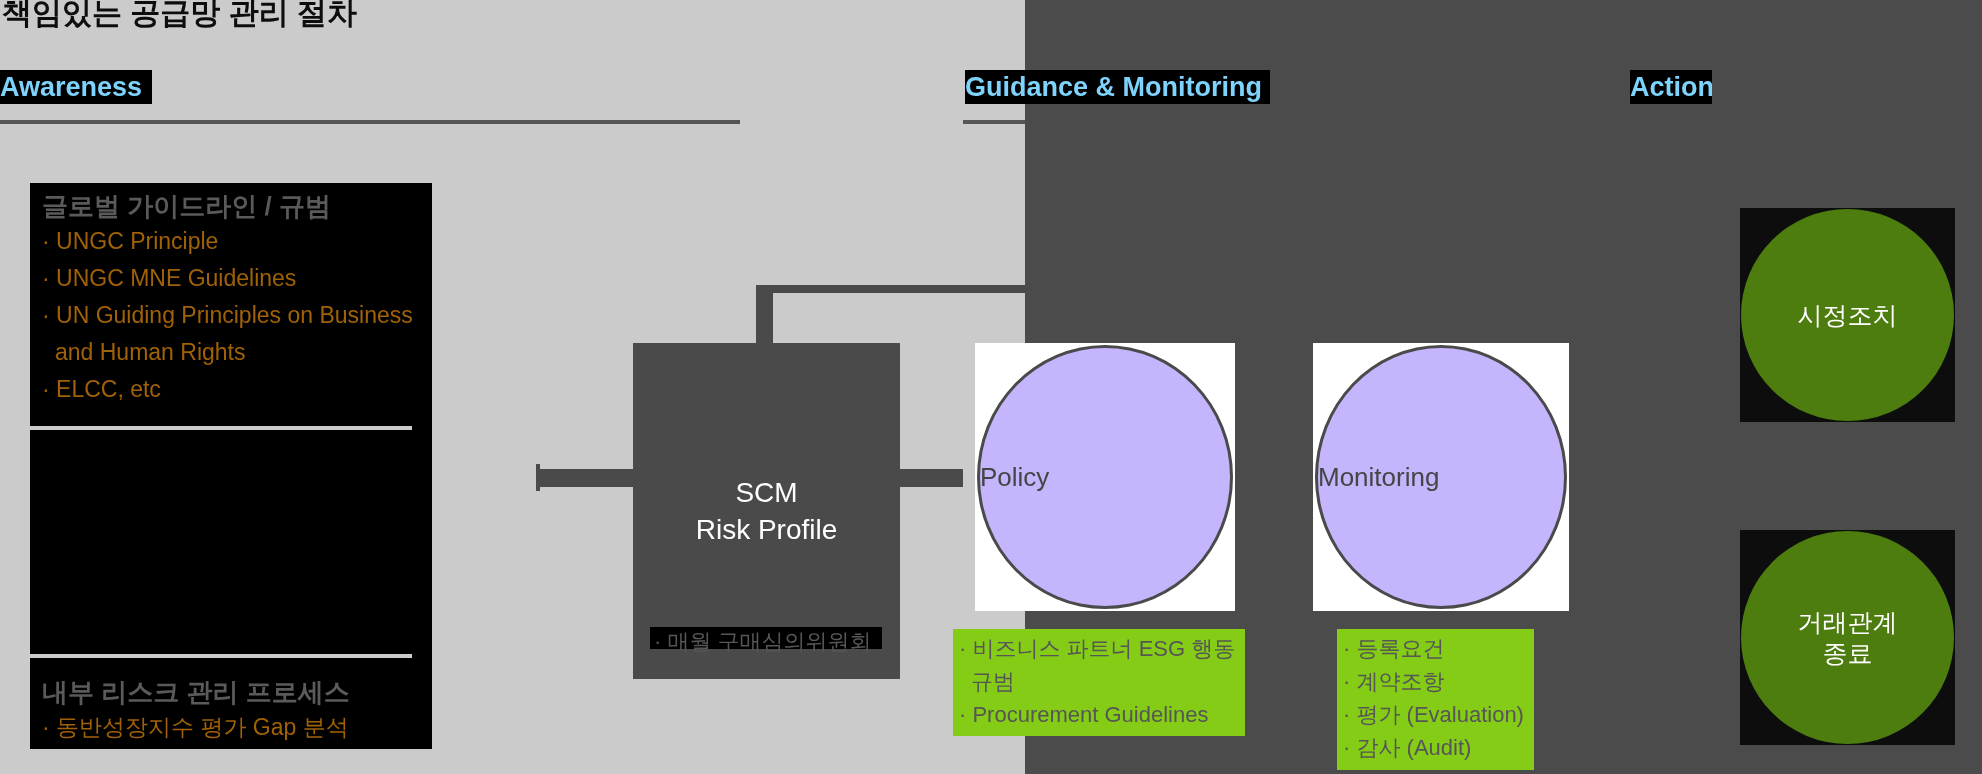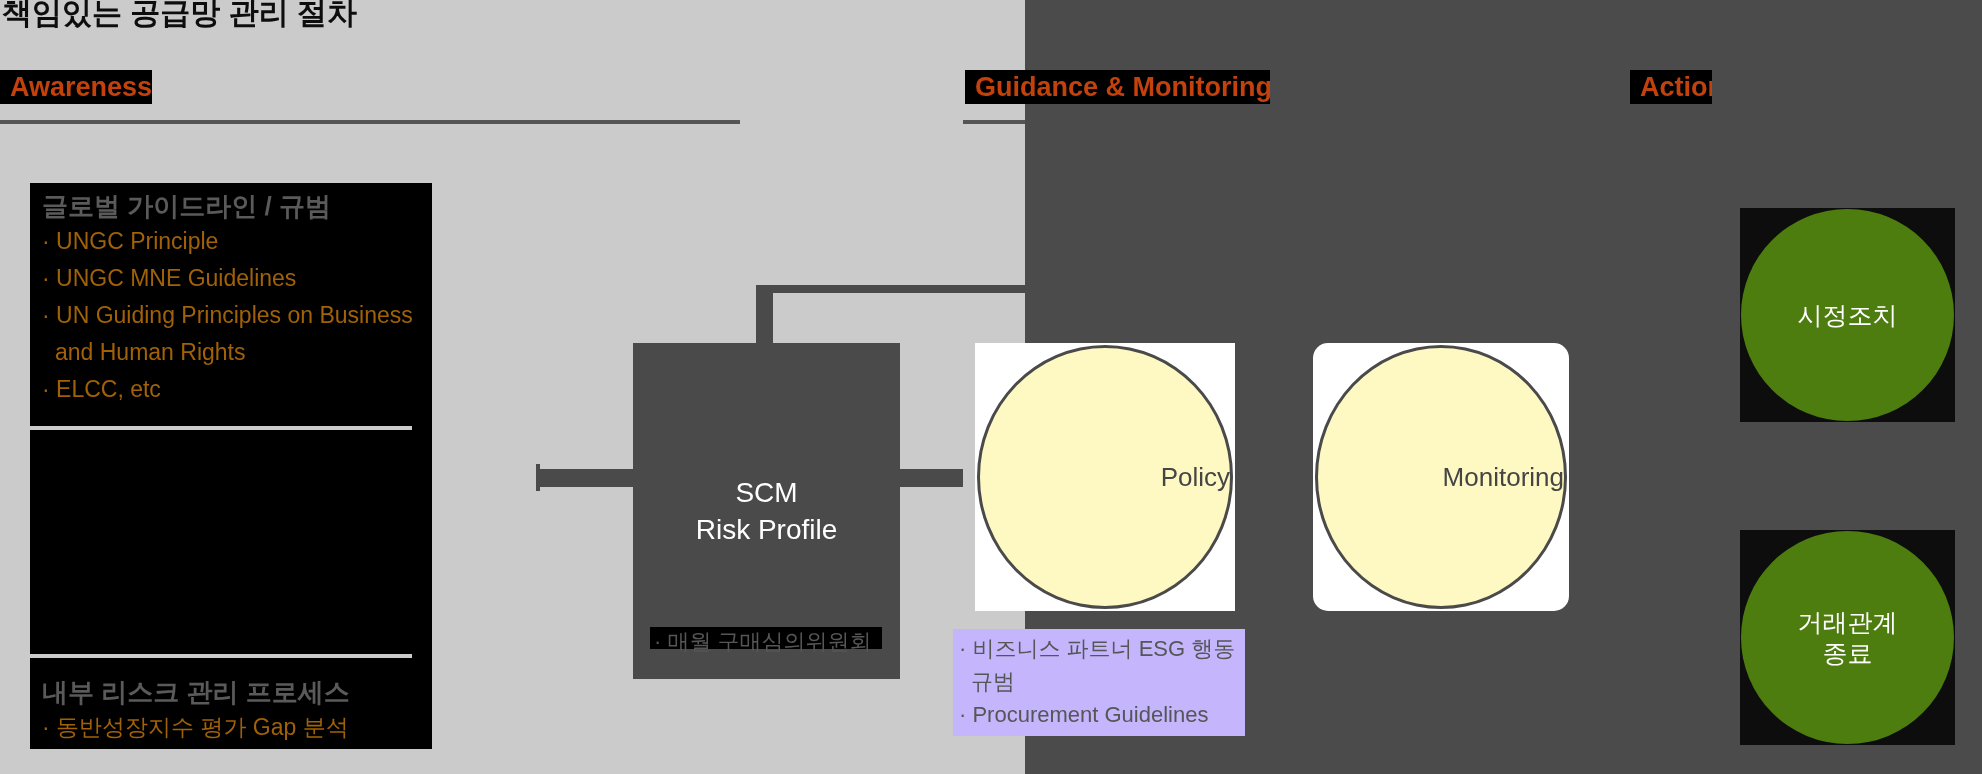--- a/index.html
+++ b/index.html
@@ -7,22 +7,22 @@
     position:relative;width:1982px;height:774px;overflow:hidden;
     background:#cbcbcb;
     font-family:"Liberation Sans","DejaVu Sans",sans-serif;
   }
   .abs{position:absolute;}
   
   #dark-panel{left:1025px;top:0;width:957px;height:774px;background:#4b4b4b;}
   
   #page-title{left:2px;top:-7px;font-size:30px;font-weight:bold;color:#0d0d0d;white-space:nowrap;}
   
-  .col-header{top:70px;height:34px;line-height:34px;background:#000;color:#c2410c;
-              font-size:27px;font-weight:bold;overflow:hidden;white-space:nowrap;padding-left:10px;box-sizing:border-box;}
+  .col-header{top:70px;height:34px;line-height:34px;background:#000;color:#7dd3fc;
+              font-size:27px;font-weight:bold;overflow:hidden;white-space:nowrap;padding-left:0;box-sizing:border-box;}
   #hdr-awareness{left:0;width:152px;}
   #hdr-guidance{left:965px;width:305px;}
   #hdr-action{left:1630px;width:82px;}
   .hdr-underline{top:120px;height:4px;background:#555;}
   #ul-awareness{left:0;width:740px;}
   #ul-guidance{left:963px;width:62px;}
   
   #awareness-box{left:30px;top:183px;width:402px;height:566px;background:#000;color:#585858;box-sizing:border-box;}
   .grp{position:absolute;left:12px;right:10px;}
   #grp-0{top:6px;}
@@ -43,25 +43,25 @@
   #conn-monitoring-tick{left:1433px;top:343px;width:4px;height:9px;}
   
   #scm-box{left:633px;top:343px;width:267px;height:336px;background:#4a4a4a;color:#fff;
            display:flex;flex-direction:column;align-items:center;justify-content:center;
            font-size:28px;line-height:37px;text-align:center;}
   #scm-note{left:650px;top:627px;width:232px;height:22px;background:#000;color:#565656;
             font-size:22px;line-height:30px;white-space:nowrap;padding-left:4px;box-sizing:border-box;}
   
   .stage-white{background:#fff;}
   #policy-box{left:975px;top:343px;width:260px;height:268px;}
-  #monitoring-box{left:1313px;top:343px;width:256px;height:268px;border-radius:15px;}
+  #monitoring-box{left:1313px;top:343px;width:256px;height:268px;}
   .ring{position:absolute;left:2px;top:2px;right:2px;bottom:2px;border:3px solid #4a4a4a;border-radius:50%;
-        display:flex;align-items:center;justify-content:flex-end;font-size:26px;color:#454545;background:#fef9c3;}
+        display:flex;align-items:center;justify-content:flex-start;font-size:26px;color:#454545;background:#c4b5fd;}
   
-  .note-box{background:#c4b5fd;color:#565656;font-size:22px;box-sizing:border-box;padding:3px 6px 3px 6px;}
+  .note-box{background:#84cc16;color:#565656;font-size:22px;box-sizing:border-box;padding:3px 6px 3px 6px;}
   #policy-notes{left:953px;top:629px;width:292px;height:107px;}
   #monitoring-notes{left:1337px;top:629px;width:197px;height:141px;}
   .note-item{line-height:33px;padding-left:12px;text-indent:-12px;}
   
   .action-square{left:1740px;width:215px;background:#0d0d0d;}
   #action-0{top:208px;height:214px;}
   #action-1{top:530px;height:215px;}
   .action-circle{position:absolute;left:1px;top:1px;right:1px;bottom:1px;border-radius:50%;background:#4d7c0f;
                  display:flex;align-items:center;justify-content:center;text-align:center;
                  color:#fff;font-size:25px;line-height:31px;font-weight:500;}
@@ -119,20 +119,26 @@
   <div class="abs note-box" id="policy-notes">
     <div class="note-item">· 비즈니스 파트너 ESG 행동 규범</div>
     <div class="note-item">· Procurement Guidelines</div>
   </div>
 
   <div class="abs stage-white" id="monitoring-box">
     <div class="ring">
       <span>Monitoring</span>
     </div>
   </div>
+  <div class="abs note-box" id="monitoring-notes">
+    <div class="note-item">· 등록요건</div>
+    <div class="note-item">· 계약조항</div>
+    <div class="note-item">· 평가 (Evaluation)</div>
+    <div class="note-item">· 감사 (Audit)</div>
+  </div>
 
   <div class="abs action-square" id="action-0">
     <div class="action-circle">
       <span>시정조치</span>
     </div>
   </div>
   <div class="abs action-square" id="action-1">
     <div class="action-circle">
       <span>거래관계 종료</span>
     </div>

